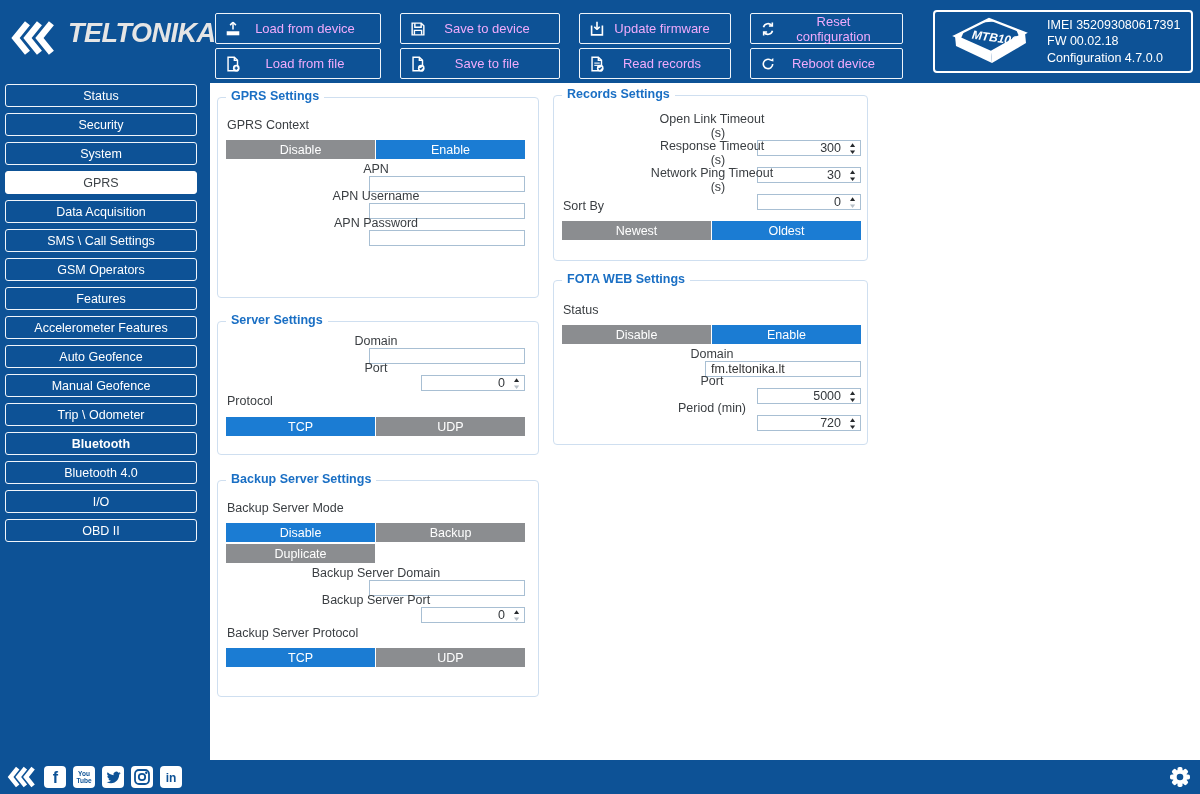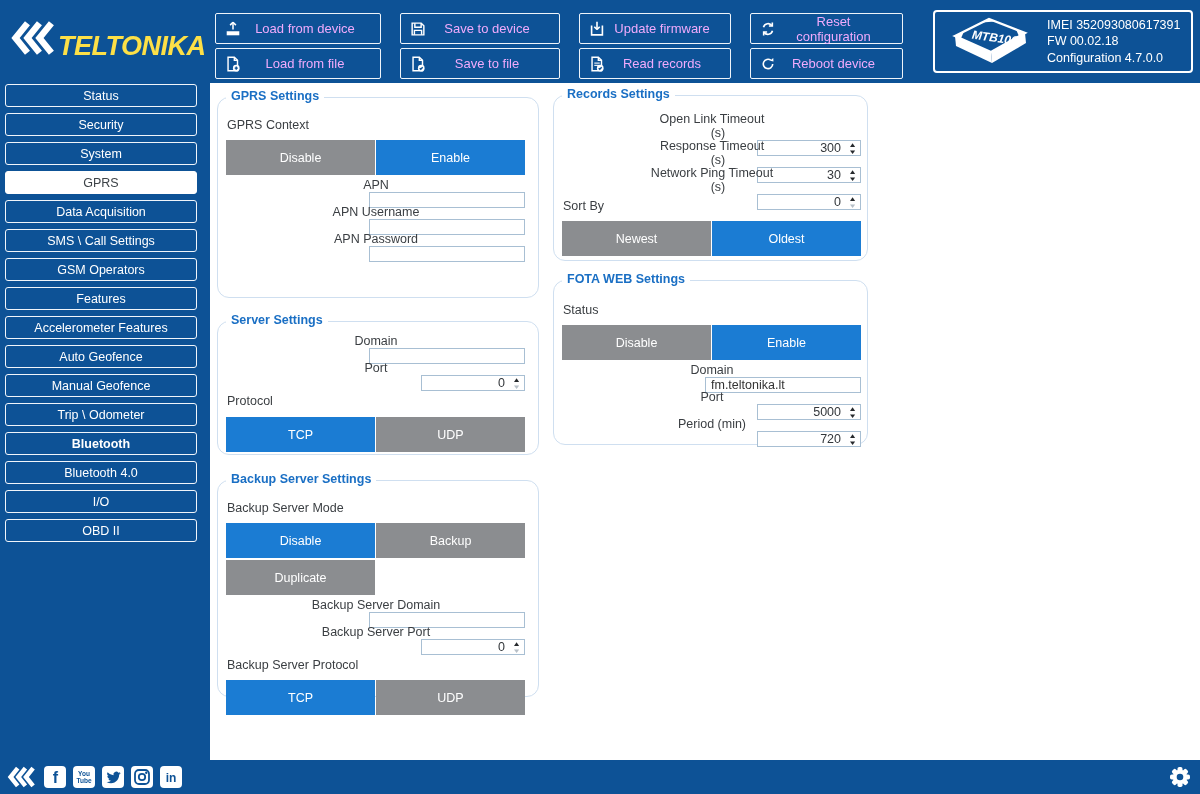--- a/index.html
+++ b/index.html
@@ -3,53 +3,53 @@
 <meta charset="utf-8">
 <style>
   html,body{margin:0;padding:0}
   body{
     width:1200px;height:794px;position:relative;overflow:hidden;
     background:#fff;font-family:"Liberation Sans",sans-serif;
     -webkit-font-smoothing:antialiased;
   }
   
   .header{position:absolute;left:0;top:0;width:1200px;height:83px;background:#0d5296;}
-  .brand{position:absolute;left:10px;top:18px;display:flex;align-items:flex-end;gap:2px;color:#fde047;}
+  .brand{position:absolute;left:10px;top:18px;display:flex;align-items:flex-start;gap:12px;color:#e5e5e5;}
   .brand-text{font-size:27px;font-weight:bold;font-style:italic;letter-spacing:-0.5px;}
   .hbtn-grid{position:absolute;left:215px;top:13px;display:grid;
     grid-template-columns:166px 160px 152px 153px;grid-auto-rows:31px;column-gap:19px;row-gap:4px;}
   .hbtn{display:flex;align-items:center;background:transparent;border:1px solid #eef4fa;border-radius:2px;
     color:#f0abfc;font-size:13px;padding:0 8px;cursor:pointer;font-family:inherit;}
   .hbtn .hicon{width:22px;display:flex;align-items:center;}
   .hbtn .hlbl{flex:1;text-align:center;padding-right:8px;}
   .device-box{position:absolute;left:933px;top:10px;width:260px;height:63px;border:2px solid #fff;
     border-radius:4px;box-sizing:border-box;display:flex;align-items:center;gap:10px;padding:0 8px;}
   .device-info{color:#fff;font-size:12.5px;line-height:16.5px;white-space:nowrap;}
   
   .sidebar{position:absolute;left:0;top:83px;width:210px;height:677px;background:#0d5296;padding-top:1px;box-sizing:border-box;}
   .side-item{width:192px;height:23px;margin:0 0 6px 5px;box-sizing:border-box;border:1px solid #f0f5fb;border-radius:3px;
     display:flex;align-items:center;justify-content:center;color:#fff;font-size:12.5px;cursor:pointer;}
   .side-item.selected{background:#fff;color:#3c4247;border-color:#fff;}
   .side-item.bold{font-weight:bold;}
   
   .main{position:absolute;left:210px;top:83px;width:990px;height:677px;background:#fff;border-top-left-radius:6px;}
-  .panel{position:absolute;border:1px solid #cfdff0;border-radius:12px;box-sizing:border-box;background:#fff;}
+  .panel{position:absolute;border:1px solid #cfdff0;border-radius:4px;box-sizing:border-box;background:#fff;}
   .panel-title{position:absolute;top:-9px;left:8px;background:#fff;padding:0 5px;color:#1a6fc4;
     font-weight:bold;font-size:12.5px;white-space:nowrap;}
   #panel-gprs{left:7px;top:14px;width:322px;height:201px;}
   #panel-server{left:7px;top:238px;width:322px;height:134px;}
   #panel-backup{left:7px;top:397px;width:322px;height:217px;}
   #panel-records{left:343px;top:12px;width:315px;height:166px;}
   #panel-fota{left:343px;top:197px;width:315px;height:165px;}
   .panel-body{padding:14px 13px 12px 8px;}
   #panel-server .panel-body{padding-top:12px;}
   #panel-records .panel-body{padding:16px 6px 0 8px;}
   #panel-fota .panel-body{padding:16px 6px 0 8px;}
   .lbl-row{height:26px;display:flex;align-items:center;font-size:12.5px;color:#3a3e42;padding-left:1px;}
-  .toggle-row{height:35px;display:flex;gap:1px;}
+  .toggle-row{height:19px;display:flex;gap:1px;}
   .tg{flex:1;display:flex;align-items:center;justify-content:center;color:#fff;font-size:12.5px;cursor:pointer;}
   .tg.on{background:#1b7cd3;}
   .tg.off{background:#8b8d90;}
   .tg.half{flex:0 0 calc(50% - 0.5px);}
   .tg-empty{flex:1;background:transparent;}
   .field-row{height:27px;display:flex;align-items:center;font-size:12.5px;color:#3a3e42;flex-direction:column;}
   .field-row .txt-input,.field-row .spin{margin-left:auto;}
   .flabel{padding-left:1px;}
   .funit{margin-left:13px;}
   .txt-input{width:156px;height:22px;border:1px solid #a8bfd3;box-sizing:border-box;font-size:12.5px;

